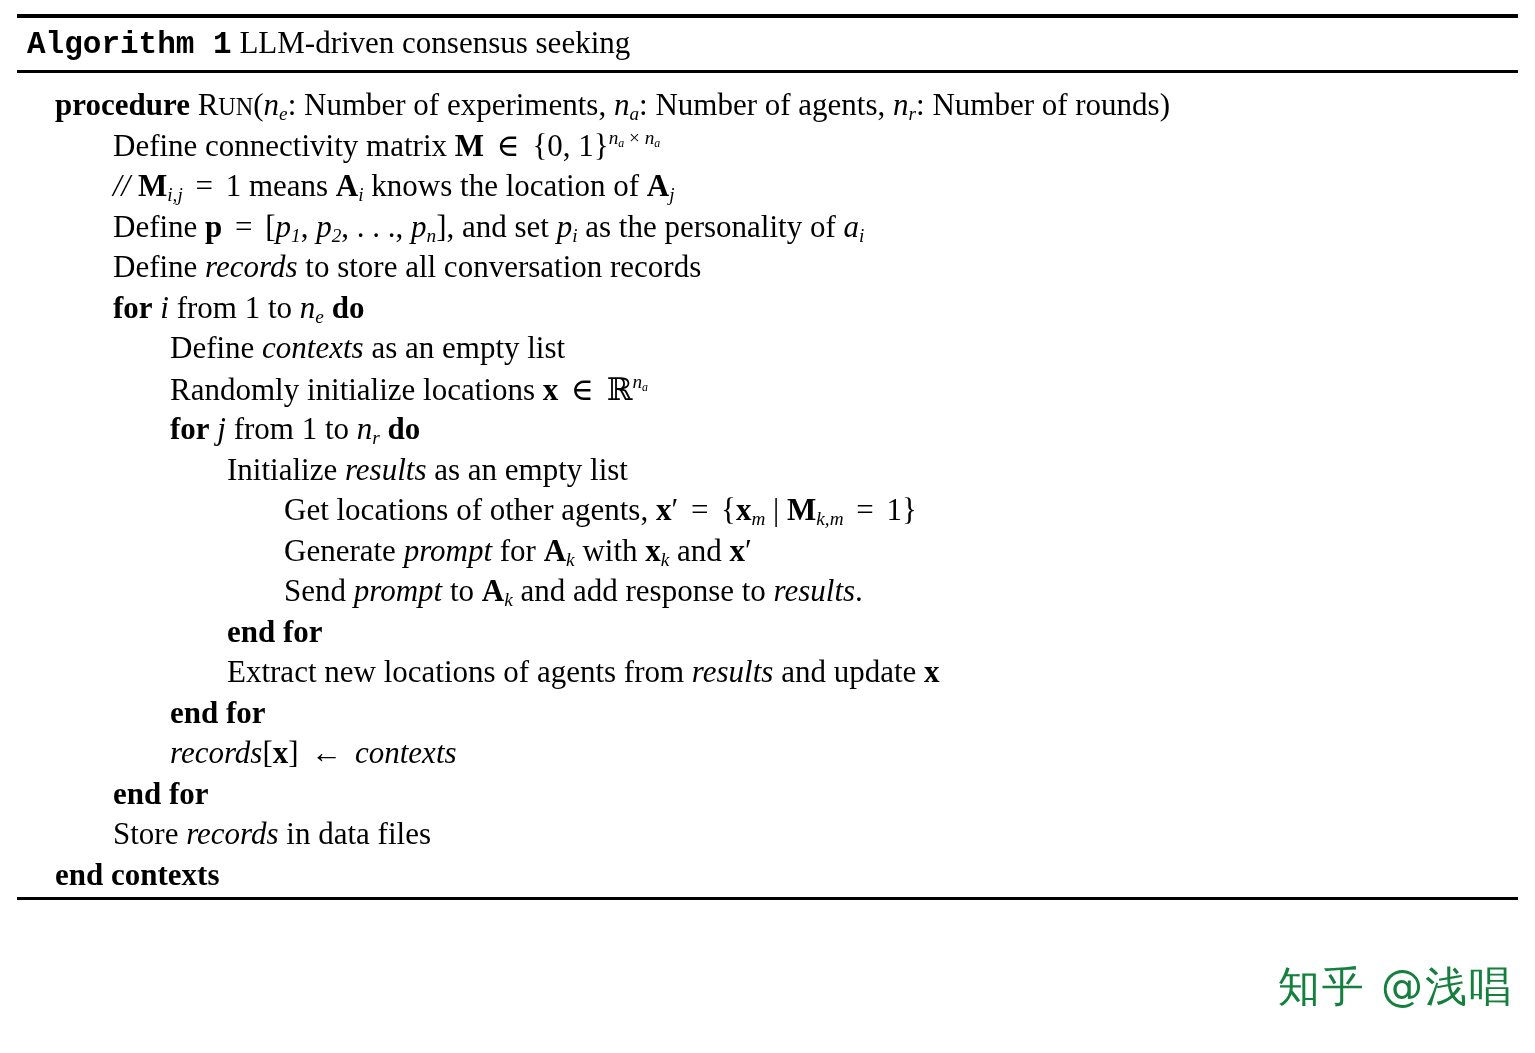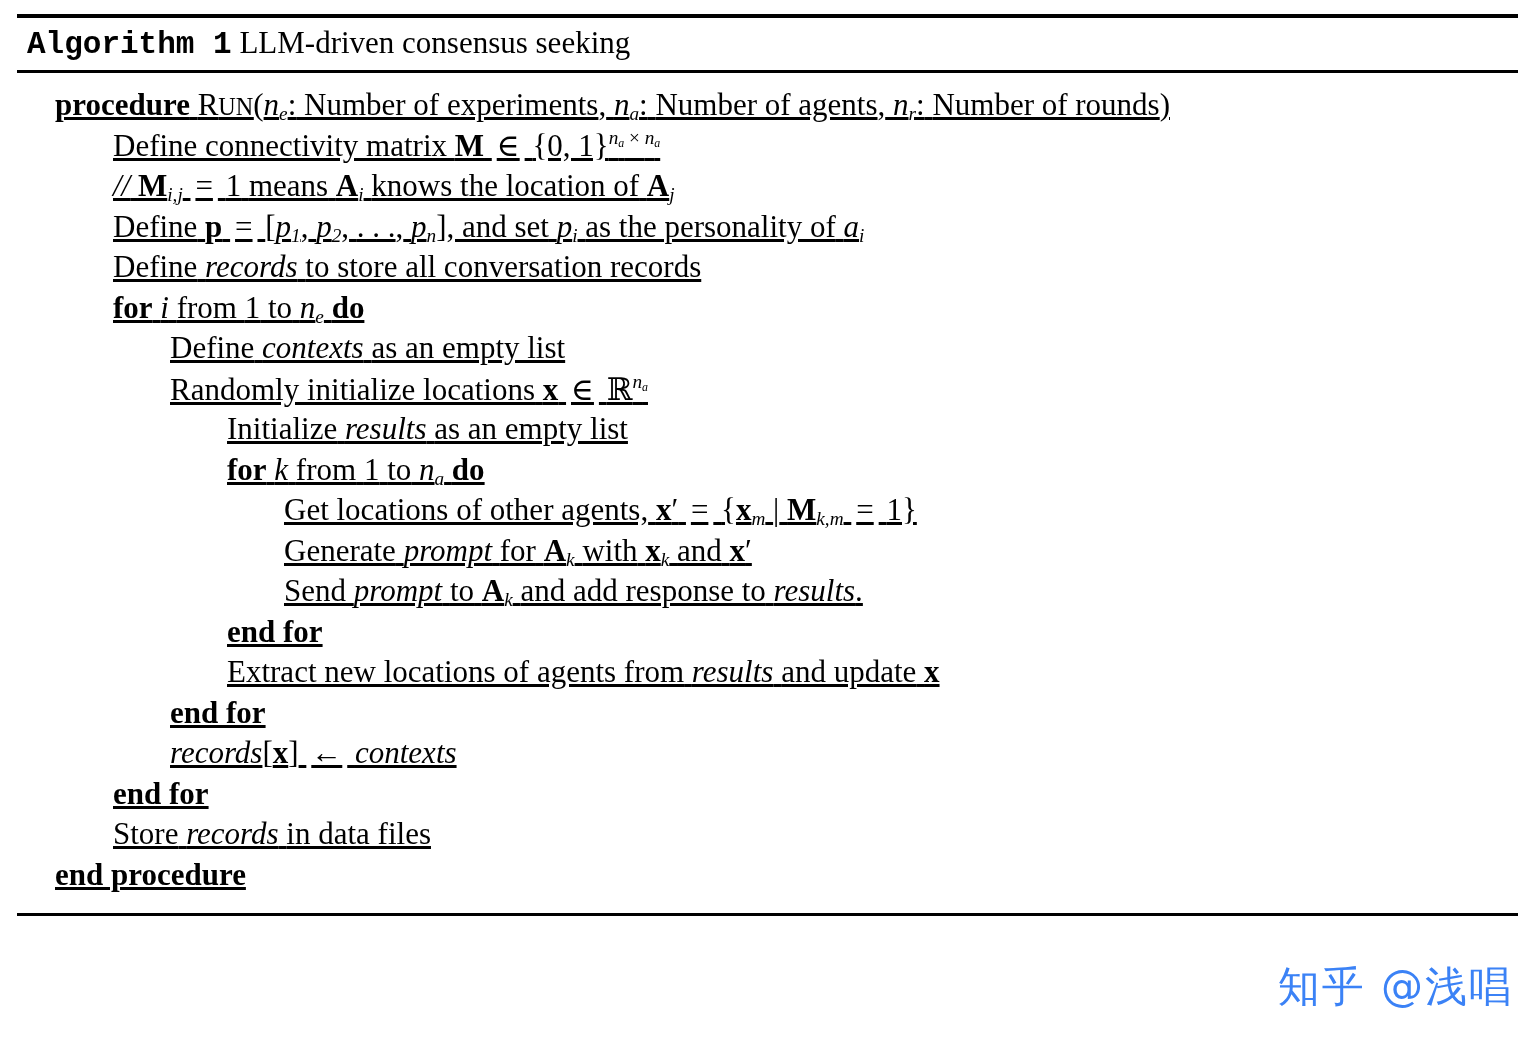--- a/index.html
+++ b/index.html
@@ -43,22 +43,21 @@
   .caption .alg-label {
     font-weight: bold;
     font-family: Liberation Mono, monospace;
   }
   .caption .alg-title {
     font-weight: normal;
   }
 
   .body-lines {
     padding-top: 12px;
-    padding-bottom: 18px;
-    text-decoration: underline;
+    padding-bottom: 2px;
   }
 
   .line {
     font-size: 31px;
     line-height: 40.5px;
     white-space: nowrap;
     height: 40.5px;
   }
 
   
@@ -82,21 +81,21 @@
   sup { vertical-align: 0.62em; }
 
   .op { padding: 0 0.16em; }
   .bb { font-family: "DejaVu Serif", serif; }
 
   .watermark {
     position: absolute;
     right: 22px;
     bottom: 38px;
     font-size: 42px;
-    color: #3b82f6;
+    color: #15803d;
     font-family: "DejaVu Sans", sans-serif;
     letter-spacing: 2px;
     white-space: nowrap;
     user-select: none;
   }
 </style>
 </head>
 <body>
 
 <div class="algorithm">
@@ -165,36 +164,36 @@
       <span>Define</span>
       <span class="mi">contexts</span>
       <span>as an empty list</span>
     </div>
 
     <div class="line ind2">
       <span>Randomly initialize locations</span>
       <span class="bvec">x</span> <span class="op">∈</span> <span class="bb">ℝ</span><sup><span class="mvar">n<sub>a</sub></span></sup>
     </div>
 
+    <div class="line ind2">
+      <span class="kw">for</span>
+      <span class="mvar">j</span>
+      <span>from</span>
+      <span class="roman">1</span>
+      <span>to</span>
+      <span class="mvar">n<sub>r</sub></span>
+      <span class="kw">do</span>
+    </div>
 
     <div class="line ind3">
       <span>Initialize</span>
       <span class="mi">results</span>
       <span>as an empty list</span>
     </div>
 
-    <div class="line ind3">
-      <span class="kw">for</span>
-      <span class="mvar">k</span>
-      <span>from</span>
-      <span class="roman">1</span>
-      <span>to</span>
-      <span class="mvar">n<sub>a</sub></span>
-      <span class="kw">do</span>
-    </div>
 
     <div class="line ind4">
       <span>Get locations of other agents,</span>
       <span class="bvec">x</span><span class="roman">′</span> <span class="op">=</span> <span class="roman">{</span><span class="bvec">x</span><sub><span class="mvar">m</span></sub> <span class="roman">|</span> <span class="bvec">M</span><sub><span class="mvar">k,m</span></sub> <span class="op">=</span> <span class="roman">1}</span>
     </div>
 
     <div class="line ind4">
       <span>Generate</span>
       <span class="mi">prompt</span>
       <span>for</span>
@@ -238,21 +237,21 @@
       <span class="kw">end for</span>
     </div>
 
     <div class="line ind1">
       <span>Store</span>
       <span class="mi">records</span>
       <span>in data files</span>
     </div>
 
     <div class="line ind0">
-      <span class="kw">end procedure</span>
+      <span class="kw">end contexts</span>
     </div>
 
   </div>
 
   <div class="rule-thin"></div>
 </div>
 
 <div class="watermark">知乎 @浅唱</div>
 
 </body></html>

